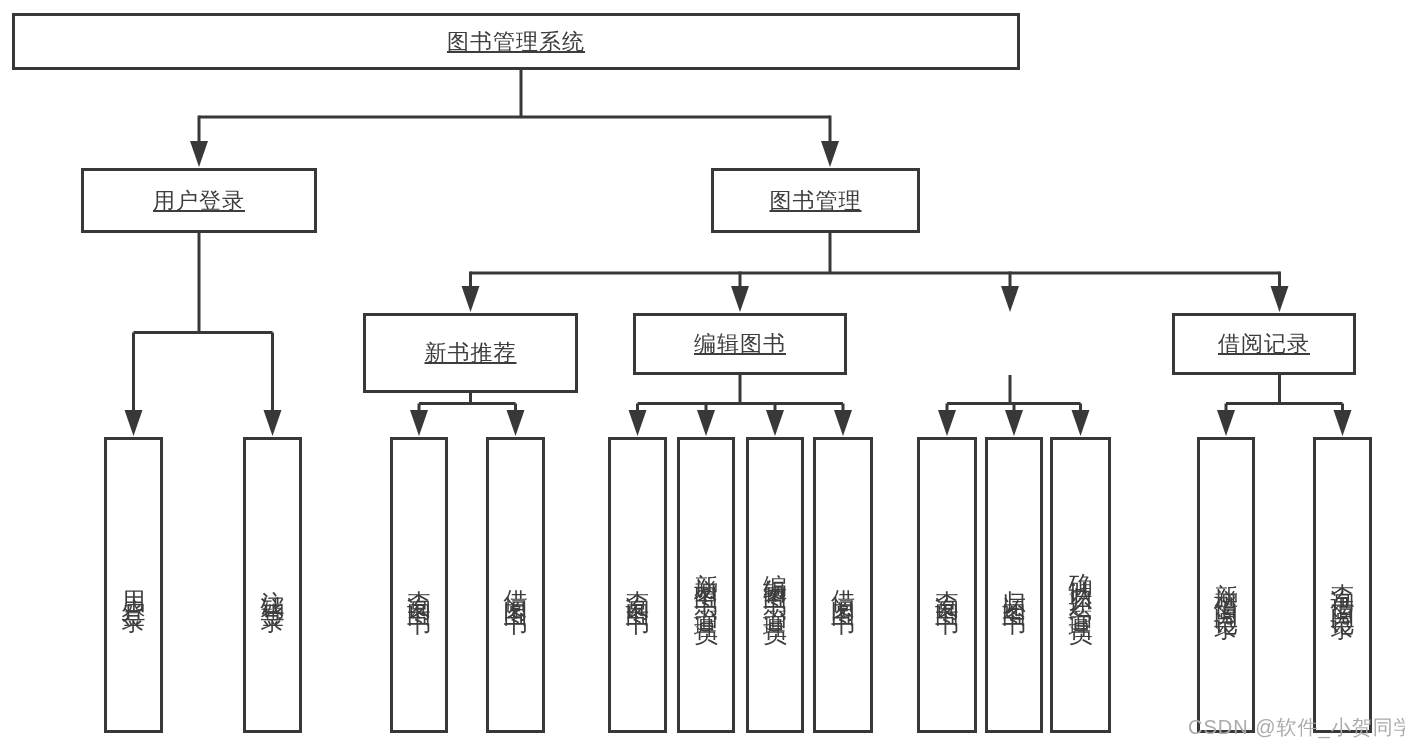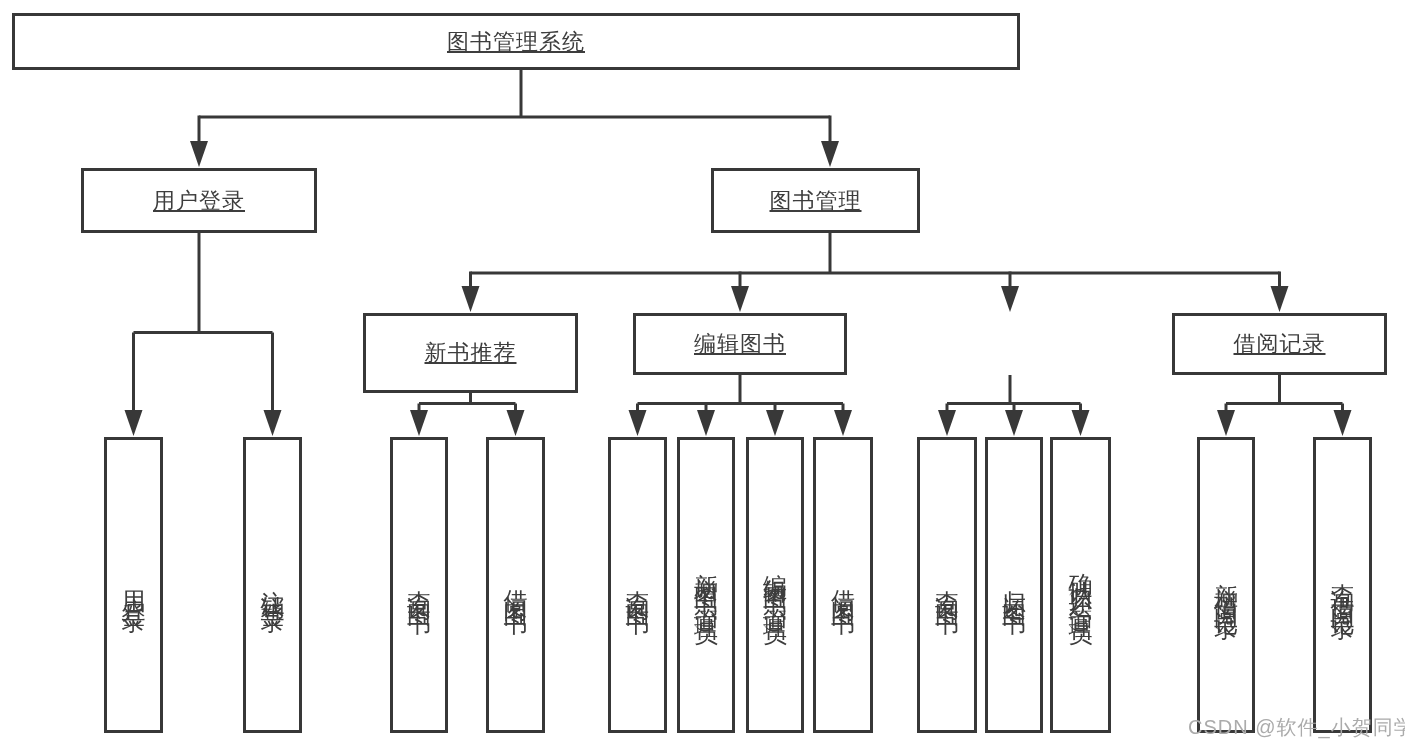--- a/index.html
+++ b/index.html
@@ -23,21 +23,21 @@
     color:#3d3d3d;
     z-index:2;
   }
   .node.h{font-size:22px;letter-spacing:1px;text-decoration:underline;}
   .root {left:12px;  top:13px;  width:1008px;height:57px;}
   .n-ul {left:81px;  top:168px; width:236px; height:65px;}
   .n-bm {left:711px; top:168px; width:209px; height:65px;}
   .n-nb {left:363px; top:313px; width:215px; height:80px;}
   .n-bb {left:633px; top:313px; width:214px; height:62px;}
   .n-cb {left:903px; top:313px; width:214px; height:62px;}
-  .n-br {left:1172px;top:313px; width:215px; height:62px;}
+  .n-br {left:1172px;top:313px; width:184px; height:62px;}
   .leaf{top:437px;height:296px;}
   .leaf-label{
     writing-mode:vertical-rl;
     text-orientation:upright;
     font-size:24px;
     letter-spacing:7px;
     color:#3d3d3d;
     line-height:1;
     white-space:nowrap;
   }

